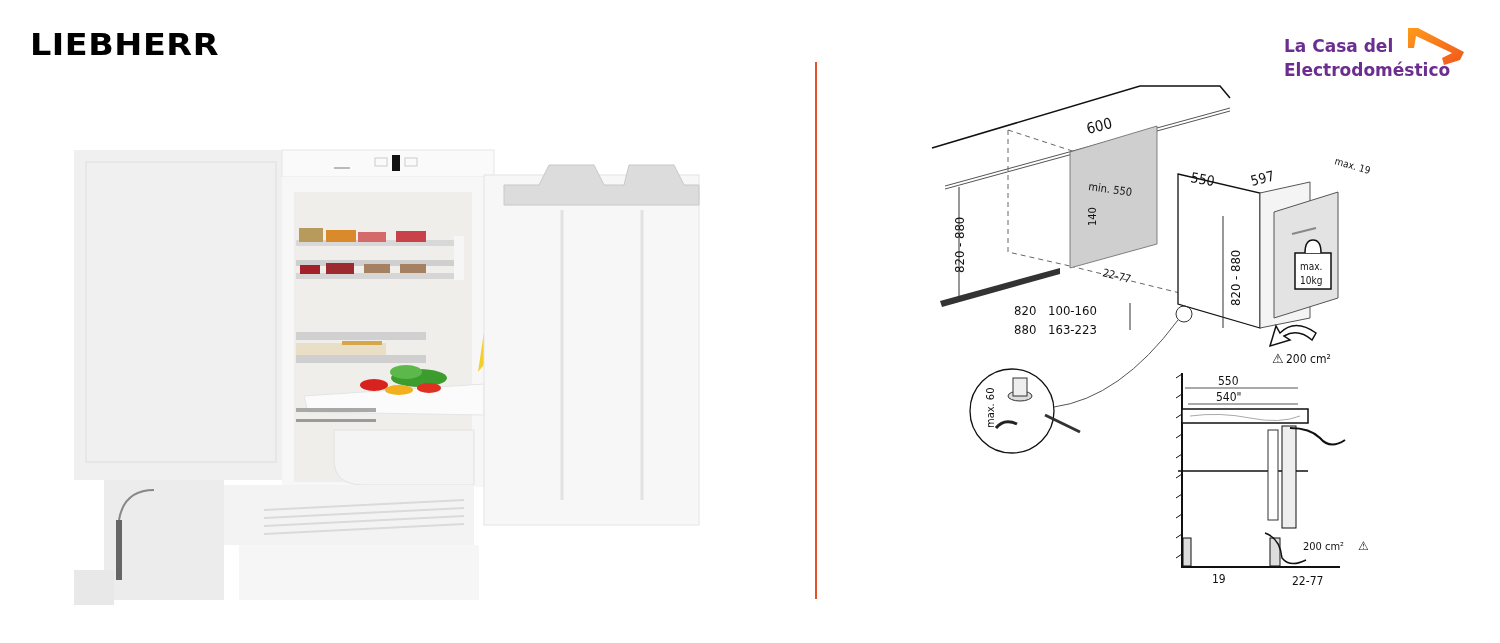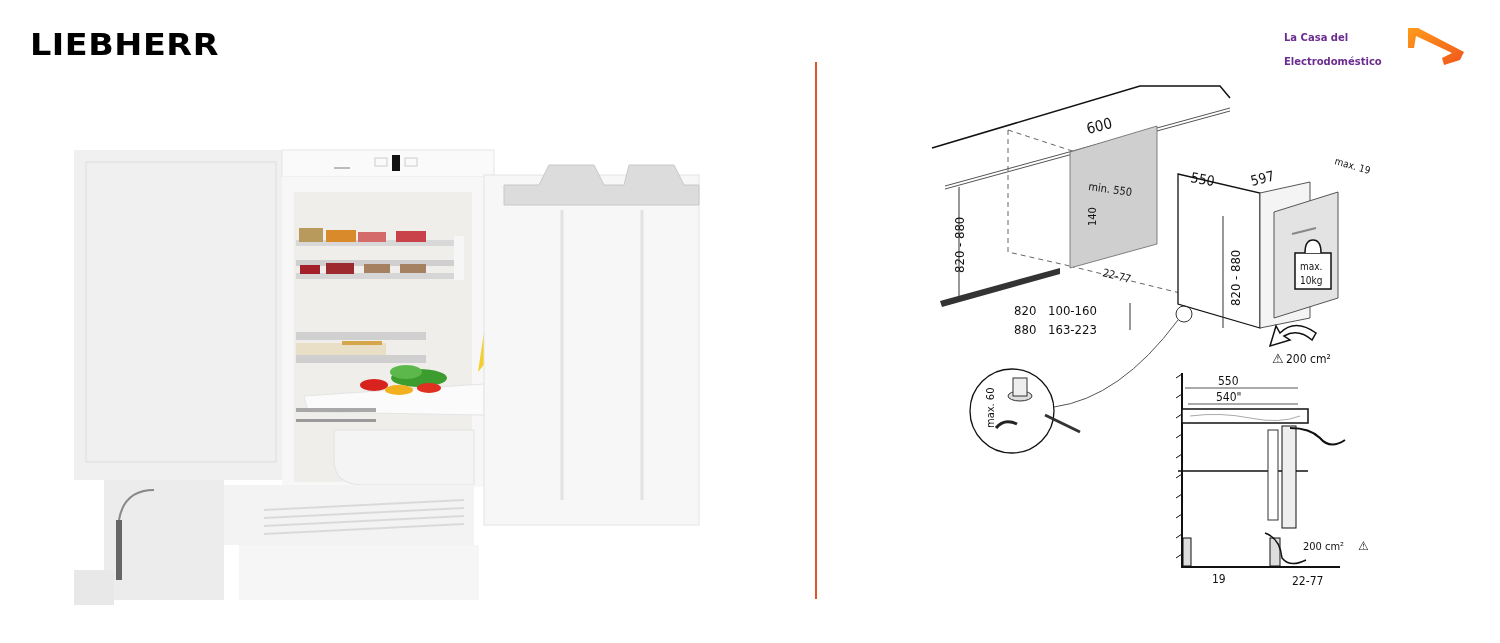--- a/index.html
+++ b/index.html
@@ -7,23 +7,23 @@
   body { position: relative; font-family: "Liberation Sans", sans-serif; }
 
   .brand-logo {
     position: absolute; left: 30px; top: 26px;
     font-family: "DejaVu Sans", sans-serif; font-weight: 900;
     font-size: 31px; letter-spacing: 0.5px; color: #000;
     transform: scaleX(1.08); transform-origin: left center;
   }
   .retailer-logo { position: absolute; left: 1284px; top: 26px; width: 200px; height: 56px; }
   .retailer-text {
-    position: absolute; left: 0; top: 0;
+    position: absolute; left: 0; top: 8px;
     font-family: "DejaVu Sans", sans-serif; font-weight: bold;
-    color: #6b2d8f; font-size: 10px; line-height: 24px; white-space: nowrap;
+    color: #6b2d8f; font-size: 17px; line-height: 24px; white-space: nowrap;
   }
   .retailer-mark { position: absolute; left: 118px; top: 0; width: 70px; height: 45px; }
 
   .divider { position: absolute; left: 815px; top: 62px; width: 2px; height: 537px; background: #e0542a; }
 
   .product-photo { position: absolute; left: 64px; top: 140px; width: 650px; height: 470px; }
   .dimension-diagram { position: absolute; left: 920px; top: 78px; width: 580px; height: 520px; }
 
   .dim-label { font-family: "DejaVu Sans Condensed","DejaVu Sans", sans-serif; fill: #111; }
 </style>

